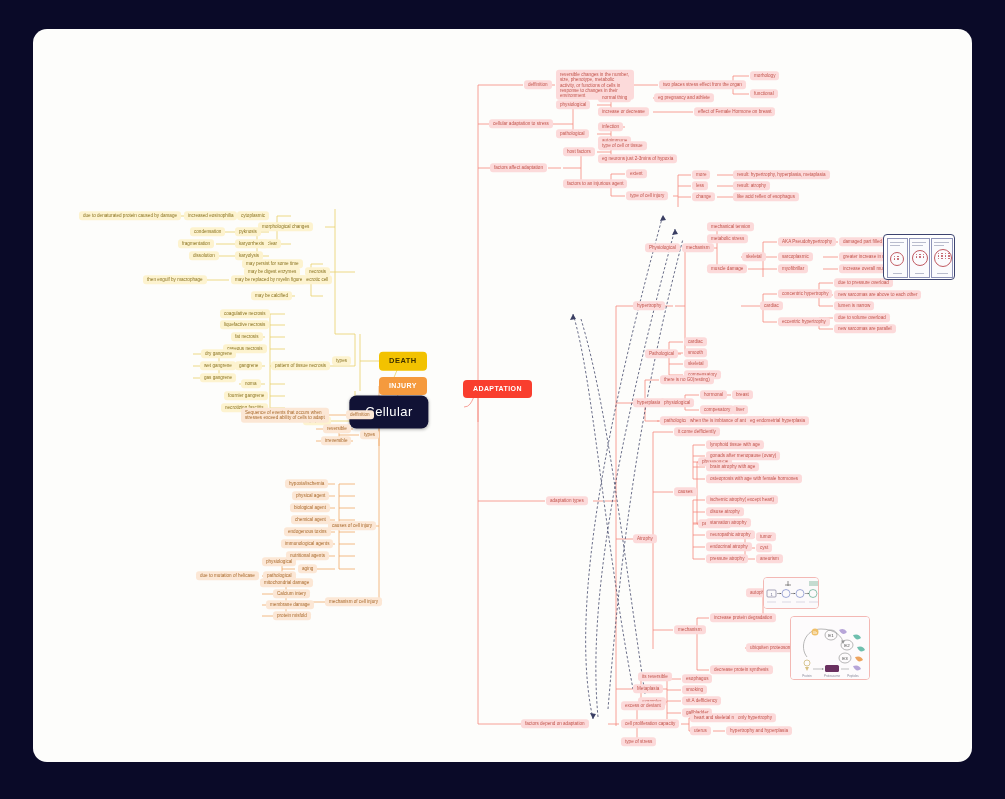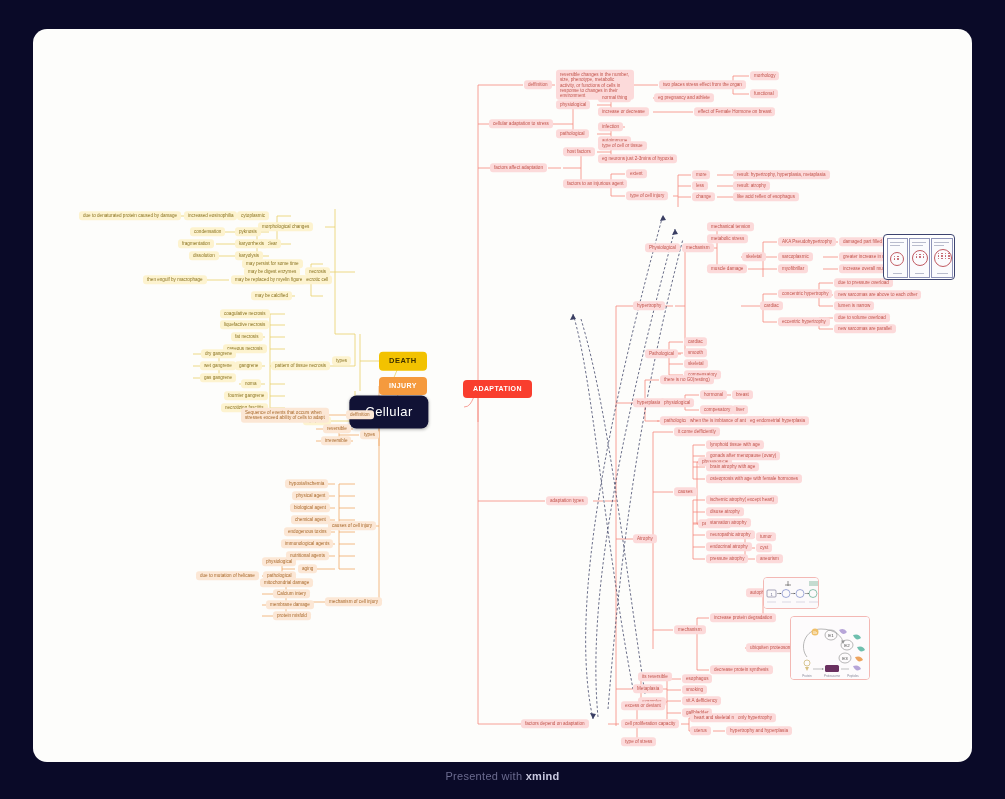--- a/index.html
+++ b/index.html
@@ -706,16 +706,13 @@
         <polygon points="33,52 31,51 31,53" fill="#999"></polygon>
         <line x1="50" y1="52" x2="58" y2="52" stroke="#999" stroke-width="0.6"></line>
         <text x="16" y="60" font-size="3" fill="#8b8b9c" text-anchor="middle">Protein</text>
         <text x="41" y="60" font-size="3" fill="#8b8b9c" text-anchor="middle">Proteasome</text>
         <text x="62" y="60" font-size="3" fill="#8b8b9c" text-anchor="middle">Peptides</text>
       </svg>
     </div>
 
   </div>
 
-  <div id="footer">
-    <span>Presented with </span><b>xmind</b>
-  </div>
 </div>
 
 </body></html>

